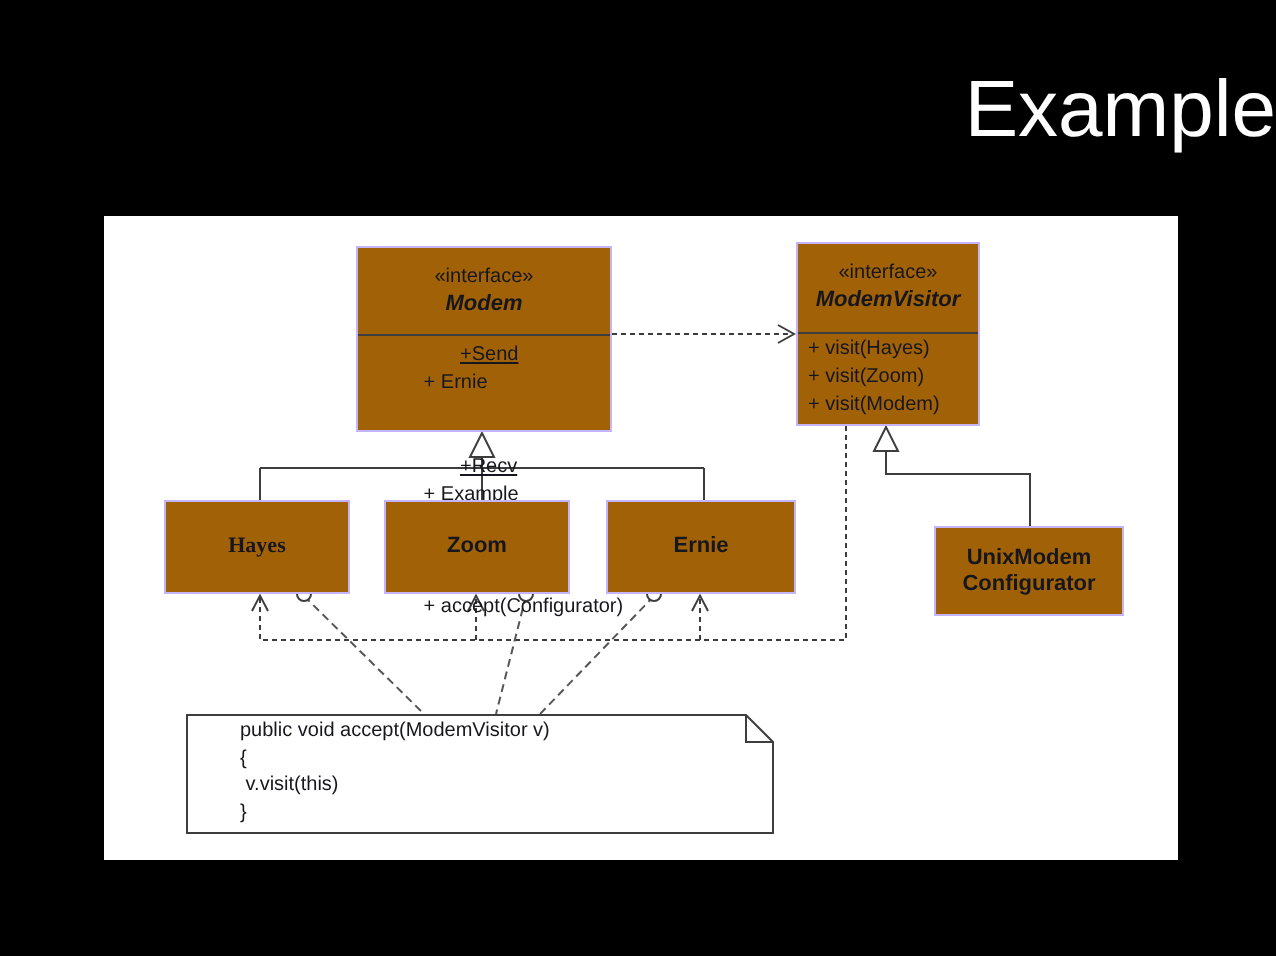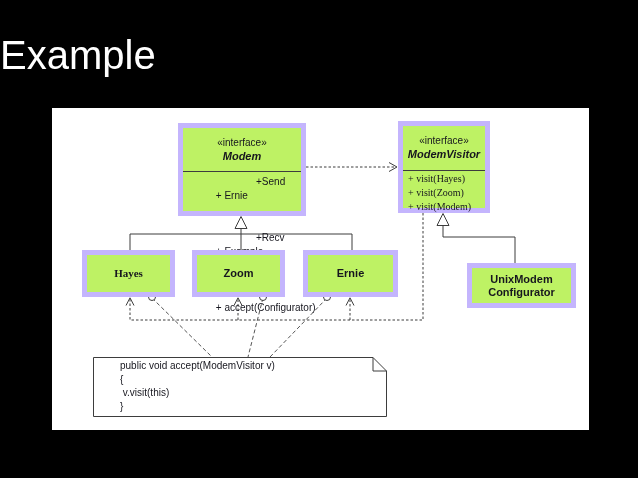--- a/index.html
+++ b/index.html
@@ -2,42 +2,42 @@
 <html><head>
 <meta charset="utf-8">
 <style>
   html,body { margin:0; padding:0; background:#000; }
   .stage {
     position:relative; width:638px; height:478px; background:#000000;
     font-family:"Liberation Sans", sans-serif; overflow:hidden;
   }
   .slide-title {
     position:absolute; left:0; top:33px; width:100%;
-    text-align:left; color:#ffffff; font-size:40px; font-weight:400;
+    text-align:right; color:#ffffff; font-size:40px; font-weight:400;
     letter-spacing:0px;
   }
   .panel {
     position:absolute; left:52px; top:108px; width:537px; height:322px;
     background:#ffffff;
   }
   svg.connectors { position:absolute; left:0; top:0; width:537px; height:322px; }
   .ubox {
-    position:absolute; box-sizing:border-box; background:#bef264;
-    border:5px solid #c4b5fd; color:#16161e;
+    position:absolute; box-sizing:border-box; background:#a16207;
+    border:1px solid #c4b5fd; color:#16161e;
   }
   .comp1 {
     box-sizing:border-box; display:flex; flex-direction:column;
     align-items:center; justify-content:center;
     border-bottom:1px solid #3d3d3d;
   }
   .stereotype { font-size:10px; line-height:12px; }
   .cname { font-size:11px; line-height:14px; font-weight:bold;font-style:italic; }
   .members { font-size:10px; line-height:14px; }
   .mrow { position:relative; white-space:pre; }
-  .mcol2 { position:absolute; left:68px; top:0; }
+  .mcol2 { position:absolute; left:46px; top:0;text-decoration:underline; }
   .classbox {
     display:flex; align-items:center; justify-content:center;
     font-weight:bold; font-size:11px; text-align:center; line-height:13px;
   }
   .note-text {
     position:absolute; left:48px; top:251px; font-size:10px;
     line-height:13.5px; color:#16161e;
   }
   .note-line { white-space:pre;padding-left:20px; }
 </style>
@@ -113,40 +113,40 @@
           <span>+ accept(Configurator)</span>
         </div>
       </div>
     </div>
 
     <div class="ubox" style="left:346px; top:13px; width:92px; height:92px;">
       <div class="comp1" style="height:45px;">
         <div class="stereotype">«interface»</div>
         <div class="cname">ModemVisitor</div>
       </div>
-      <div class="members" style="padding:1px 5px 0;font-family:Liberation Serif, serif;">
+      <div class="members" style="padding:1px 5px 0;">
         <div class="mrow">+ visit(Hayes)</div>
         <div class="mrow">+ visit(Zoom)</div>
         <div class="mrow">+ visit(Modem)</div>
       </div>
     </div>
 
     <div class="ubox classbox" style="left:30px; top:142px; width:93px; height:47px;font-family:Liberation Serif, serif;">
       <span>Hayes</span>
     </div>
 
     <div class="ubox classbox" style="left:140px; top:142px; width:93px; height:47px;">
       <span>Zoom</span>
     </div>
 
     <div class="ubox classbox" style="left:251px; top:142px; width:95px; height:47px;">
       <span>Ernie</span>
     </div>
 
-    <div class="ubox classbox" style="left:415px; top:155px; width:109px; height:45px; flex-direction:column;">
+    <div class="ubox classbox" style="left:415px; top:155px; width:95px; height:45px; flex-direction:column;">
       <span>UnixModem</span>
       <span>Configurator</span>
     </div>
 
     <div class="note-text">
       <div class="note-line">public void accept(ModemVisitor v)</div>
       <div class="note-line">{</div>
       <div class="note-line"> v.visit(this)</div>
       <div class="note-line">}</div>
     </div>

